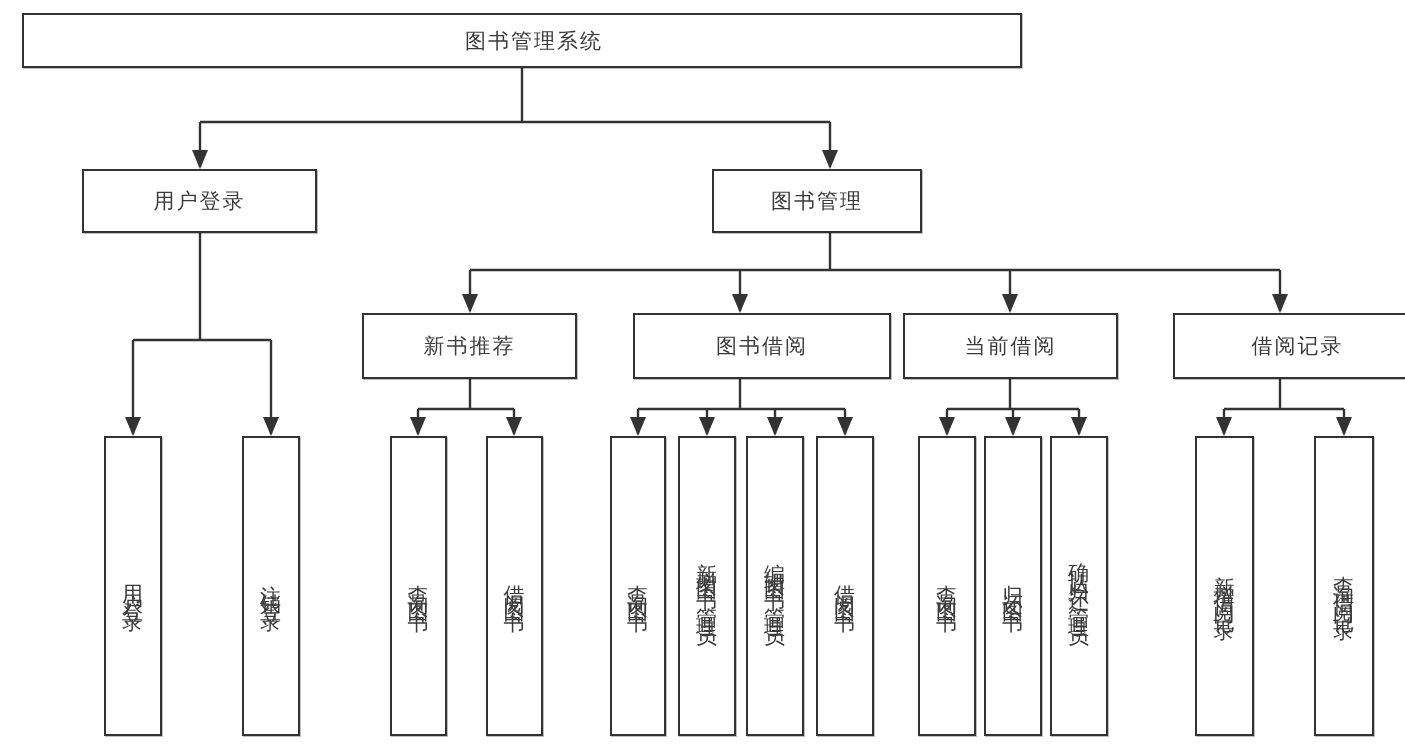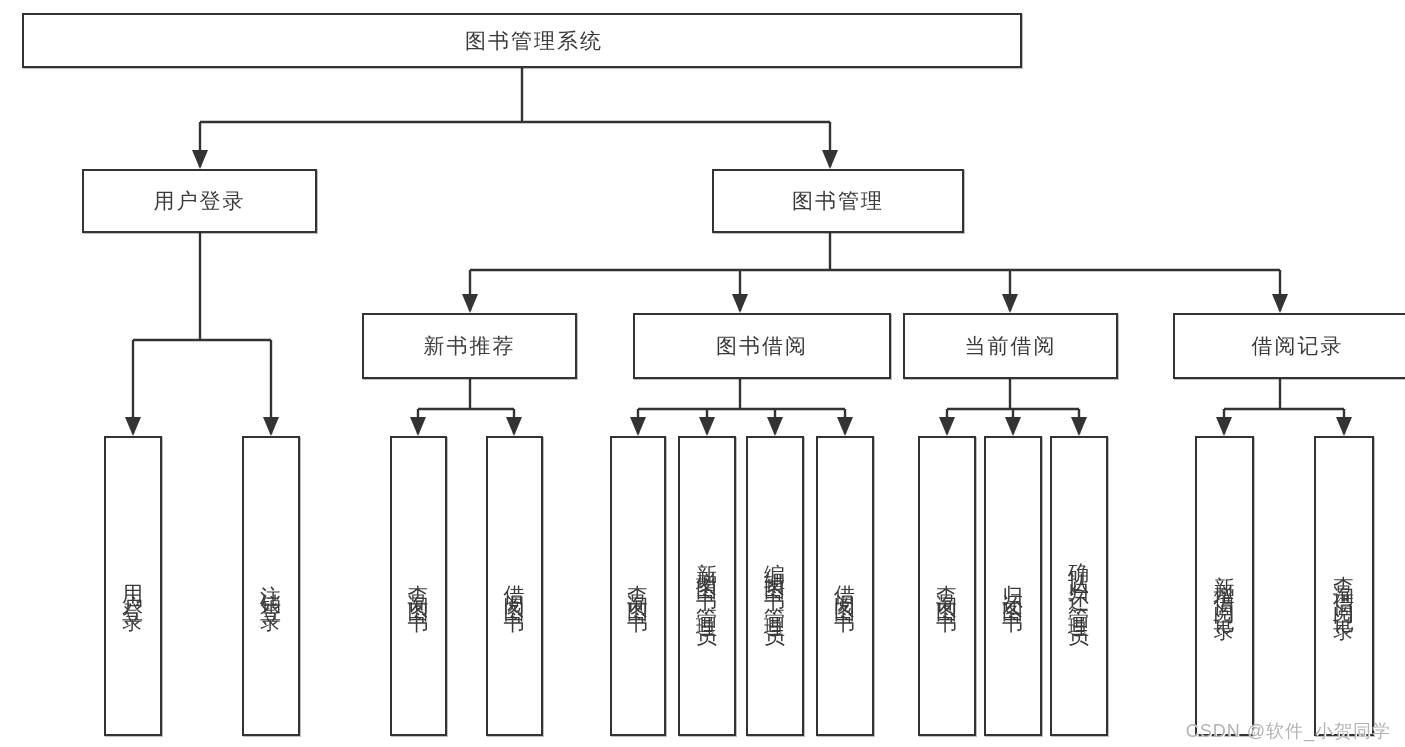--- a/index.html
+++ b/index.html
@@ -113,21 +113,21 @@
       <polygon points="1216,417 1232,417 1224,436" fill="#333333"></polygon>
       <polygon points="1336,417 1352,417 1344,436" fill="#333333"></polygon>
     </svg>
   <div id="node-layer">
       <div class="node h" style="left: 22px; top: 13px; width: 1000px; height: 55px; border-color: rgb(51, 51, 51); color: rgb(58, 58, 58); padding-left: 24px;">
         <span>图书管理系统</span>
       </div>
       <div class="node h" style="left: 82px; top: 169px; width: 235px; height: 64px; border-color: rgb(51, 51, 51); color: rgb(58, 58, 58);">
         <span>用户登录</span>
       </div>
-      <div class="node h" style="left: 712px; top: 169px; width: 252px; height: 64px; border-color: rgb(51, 51, 51); color: rgb(58, 58, 58);">
+      <div class="node h" style="left: 712px; top: 169px; width: 210px; height: 64px; border-color: rgb(51, 51, 51); color: rgb(58, 58, 58);">
         <span>图书管理</span>
       </div>
       <div class="node h" style="left: 362px; top: 313px; width: 215px; height: 66px; border-color: rgb(51, 51, 51); color: #404040;">
         <span>新书推荐</span>
       </div>
       <div class="node h" style="left: 633px; top: 313px; width: 258px; height: 66px; border-color: rgb(51, 51, 51); color: rgb(58, 58, 58);">
         <span>图书借阅</span>
       </div>
       <div class="node h" style="left: 903px; top: 313px; width: 215px; height: 66px; border-color: rgb(51, 51, 51); color: rgb(58, 58, 58);">
         <span>当前借阅</span>
@@ -168,14 +168,13 @@
       <div class="node v" style="left: 1050px; top: 436px; width: 58px; height: 300px; border-color: rgb(51, 51, 51); color: rgb(58, 58, 58);">
         <span>确认归还（管理员）</span>
       </div>
       <div class="node v" style="left: 1195px; top: 436px; width: 59px; height: 300px; border-color: rgb(51, 51, 51); color: rgb(58, 58, 58);">
         <span>新增借阅记录</span>
       </div>
       <div class="node v" style="left: 1314px; top: 436px; width: 60px; height: 300px; border-color: rgb(51, 51, 51); color: rgb(58, 58, 58);">
         <span>查询借阅记录</span>
       </div>
     </div>
-  <div class="watermark">CSDN @软件_小贺同学</div>
 </div>
 
 </body></html>

